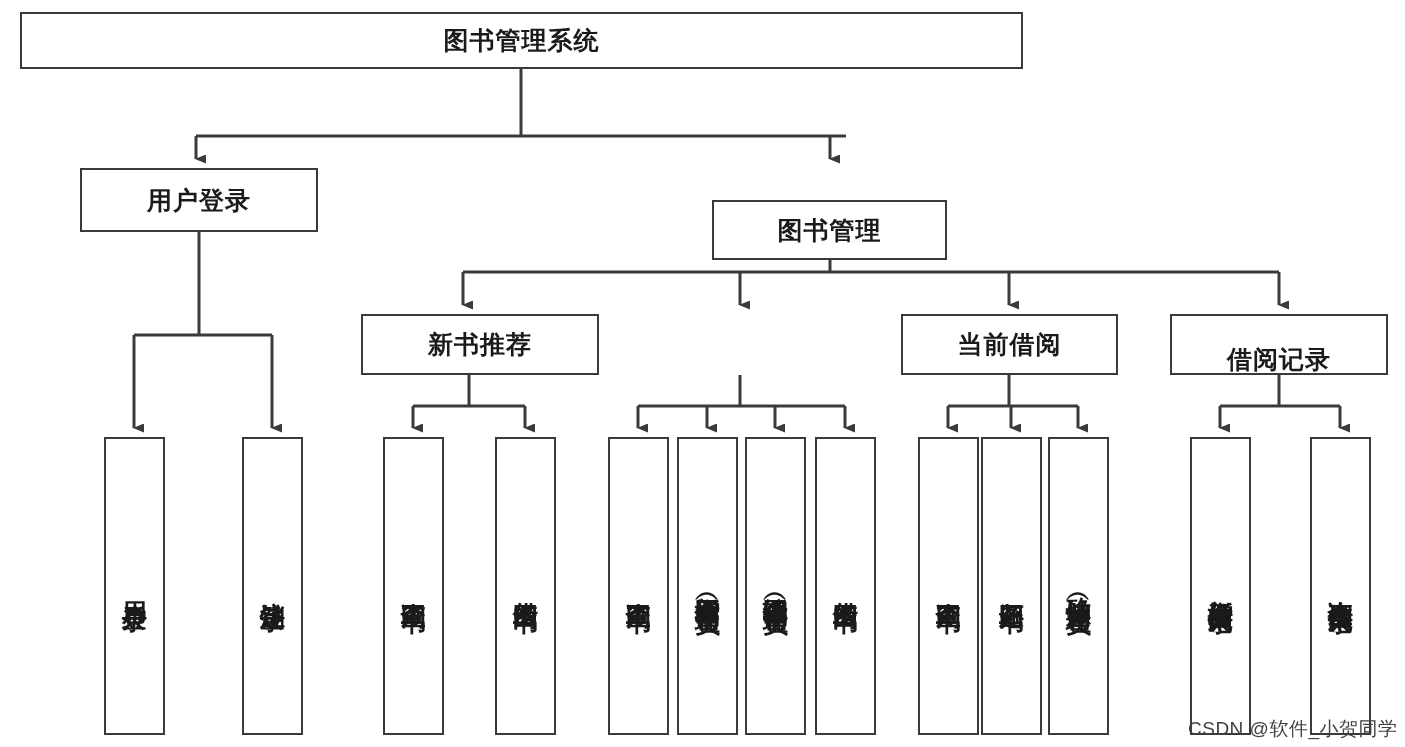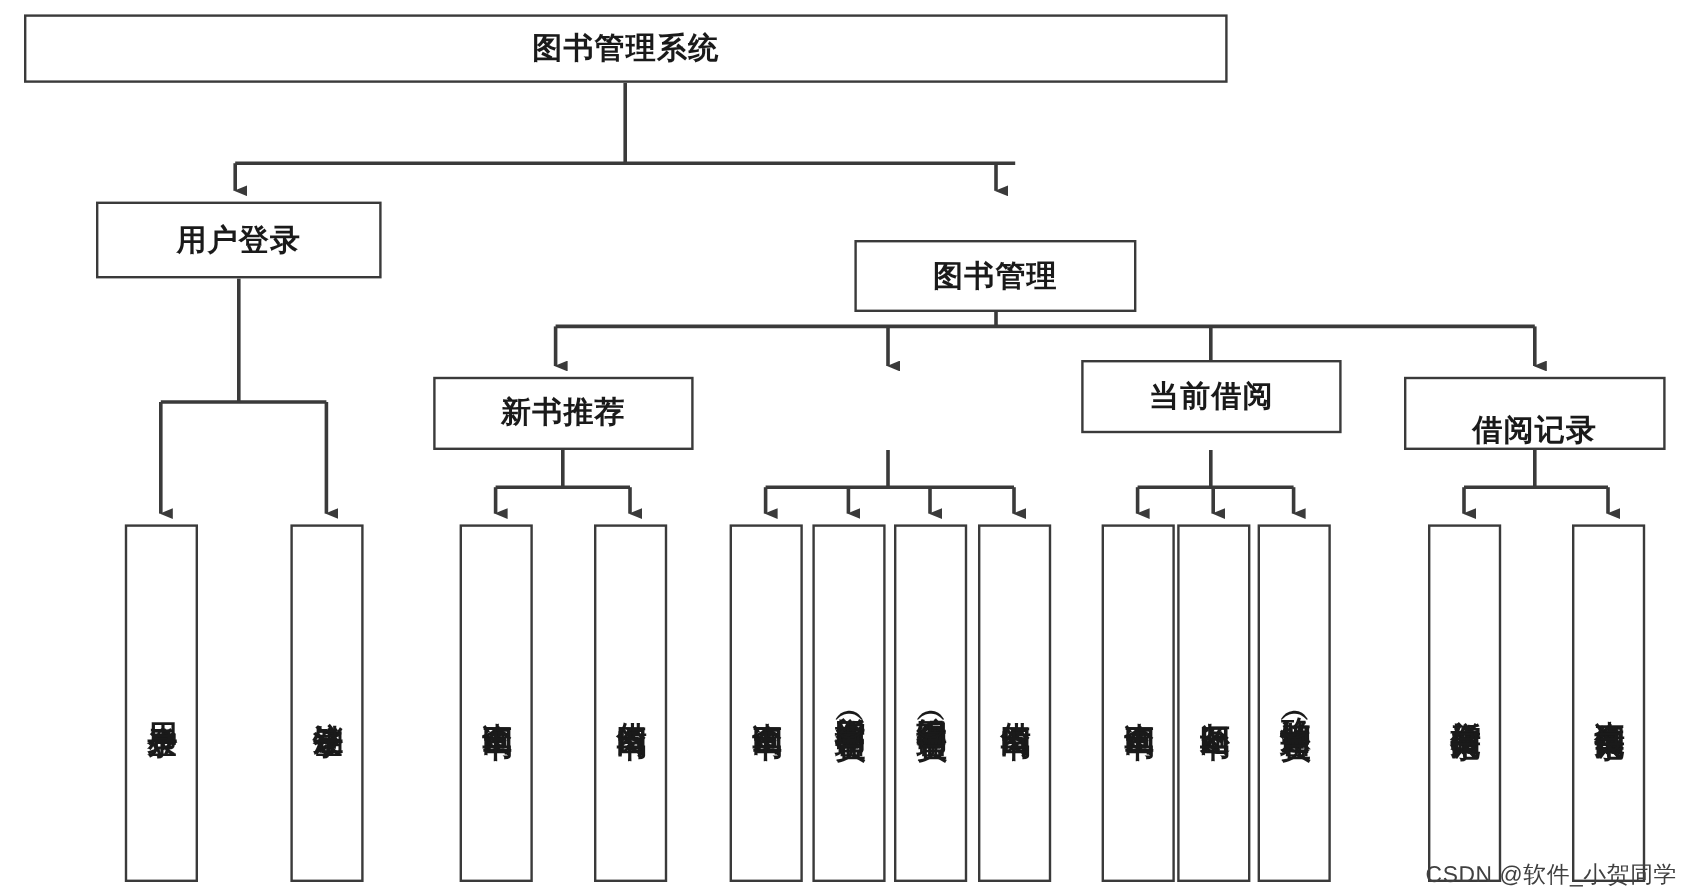--- a/index.html
+++ b/index.html
@@ -131,24 +131,24 @@
     <span class="label">图书管理系统</span>
   </div>
 
   <div class="node horiz" style="left:80px; top:168px; width:238px; height:64px;">
     <span class="label">用户登录</span>
   </div>
   <div class="node horiz" style="left:712px; top:168px; width:235px; height:60px;margin-top:32px;">
     <span class="label">图书管理</span>
   </div>
 
-  <div class="node horiz" style="left:361px; top:314px; width:217px; height:61px;">
+  <div class="node horiz" style="left:361px; top:314px; width:238px; height:61px;">
     <span class="label">新书推荐</span>
   </div>
-  <div class="node horiz" style="left:901px; top:300px; width:217px; height:61px;">
+  <div class="node horiz" style="left:901px; top:314px; width:217px; height:61px;">
     <span class="label">当前借阅</span>
   </div>
   <div class="node horiz" style="left:1170px; top:314px; width:218px; height:61px;align-items:flex-end;">
     <span class="label">借阅记录</span>
   </div>
 
   <div class="node vert" style="left:104px; top:437px; width:61px; height:298px;">
     <span class="label">用户登录</span>
   </div>
   <div class="node vert" style="left:242px; top:437px; width:61px; height:298px;">

